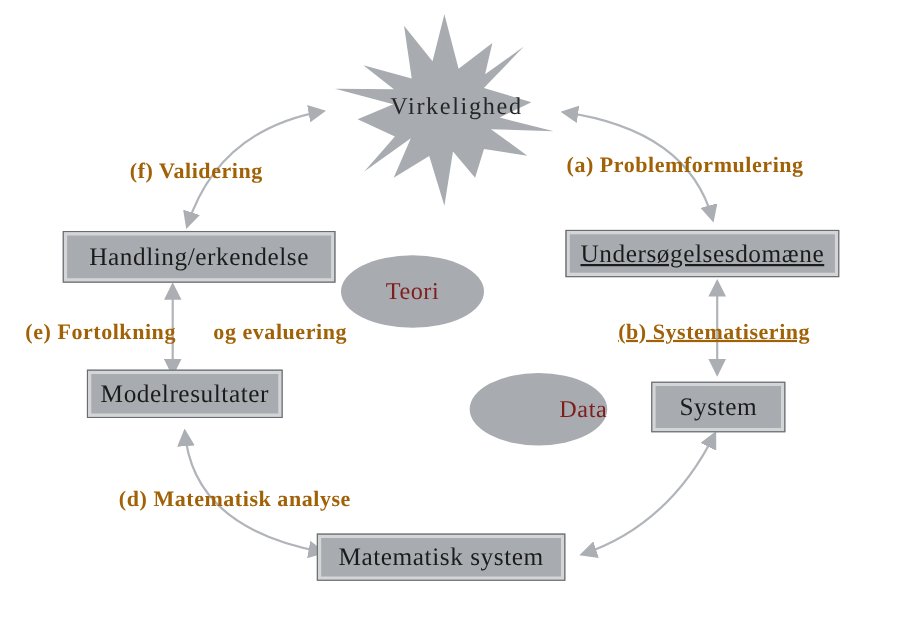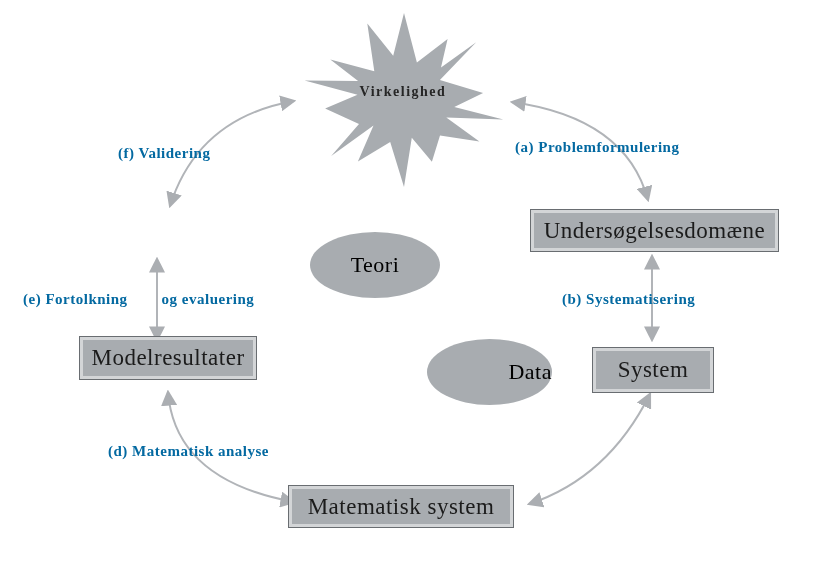--- a/index.html
+++ b/index.html
@@ -11,48 +11,48 @@
     --arrowhead:#abaeb2;
     --box-border:#696d71;
     --box-inner:#d3d5d7;
     --text:#1b1b1b;
   }
   .stage{position:relative;width:825px;height:562px;}
   svg.layer{position:absolute;left:0;top:0;width:825px;height:562px;}
   .burst-shape{fill:var(--shape-fill);}
   .arrow{fill:none;stroke:var(--arrow);stroke-width:2;}
   .burst-label{
-    position:absolute;left:301px;top:84px;width:204px;text-align:center;
-    font-size:14px;letter-spacing:1.5px;color:#262626;font-weight:bold;
+    position:absolute;left:313px;top:84px;width:204px;text-align:center;
+    font-size:22px;letter-spacing:1.5px;color:#262626;
   }
   .node-box{
     position:absolute;display:flex;align-items:center;justify-content:center;
     background:var(--shape-fill);
     border:1px solid var(--box-border);
     box-shadow:inset 0 0 0 3px var(--box-inner);
     font-size:23px;color:var(--text);white-space:nowrap;letter-spacing:0.5px;
   }
   .box-handling{left:57px;top:210px;width:246px;height:45px;}
-  .box-undersoegelse{left:530px;top:209px;width:247px;height:41px;}
+  .box-undersoegelse{left:514px;top:209px;width:247px;height:41px;text-decoration:underline;}
   .box-system{left:592px;top:347px;width:120px;height:44px;text-align:center;}
   .box-modelresultater{left:79px;top:336px;width:176px;height:42px;}
   .box-matematisk{left:288px;top:485px;width:224px;height:41px;}
   .ellipse{
     position:absolute;border-radius:50%;background:var(--shape-fill);
     display:flex;align-items:center;justify-content:center;
-    font-size:22px;color:#000000;letter-spacing:0.5px;
+    font-size:22px;color:#7f1d1d;letter-spacing:0.5px;
   }
   .ellipse-teori{left:310px;top:232px;width:130px;height:66px;}
   .ellipse-data{left:427px;top:339px;width:125px;height:66px;justify-content:flex-end;}
   .edge-label{
-    position:absolute;font-weight:bold;font-size:15px;letter-spacing:0.5px;
-    color:#0369a1;white-space:nowrap;
+    position:absolute;font-weight:bold;font-size:20px;letter-spacing:0.5px;
+    color:#a16207;white-space:nowrap;
   }
   .edge-label-a{left:515px;top:139px;}
-  .edge-label-b{left:562px;top:291px;}
+  .edge-label-b{left:562px;top:291px;text-decoration:underline;}
   .edge-label-c{left:538px;top:456px;}
   .edge-label-d{left:108px;top:443px;}
   .edge-label-e{left:23px;top:291px;display:flex;gap:34px;}
   .edge-label-f{left:118px;top:145px;}
 </style>
 </head>
 <body style="--shape-fill: #a8acb0; --arrow: #b1b4b8; --arrowhead: #abaeb2; --box-border: #696d71; --box-inner: #d3d5d7; --text: #1b1b1b;">
 
 <div class="stage">
 
@@ -75,20 +75,23 @@
 
   <div class="burst-label">Virkelighed</div>
 
   <div class="ellipse ellipse-teori">
     <span>Teori</span>
   </div>
   <div class="ellipse ellipse-data">
     <span>Data</span>
   </div>
 
+  <div class="node-box box-handling">
+    <span>Handling/erkendelse</span>
+  </div>
   <div class="node-box box-undersoegelse">
     <span>Undersøgelsesdomæne</span>
   </div>
   <div class="node-box box-system">
     <span>System</span>
   </div>
   <div class="node-box box-modelresultater">
     <span>Modelresultater</span>
   </div>
   <div class="node-box box-matematisk">

